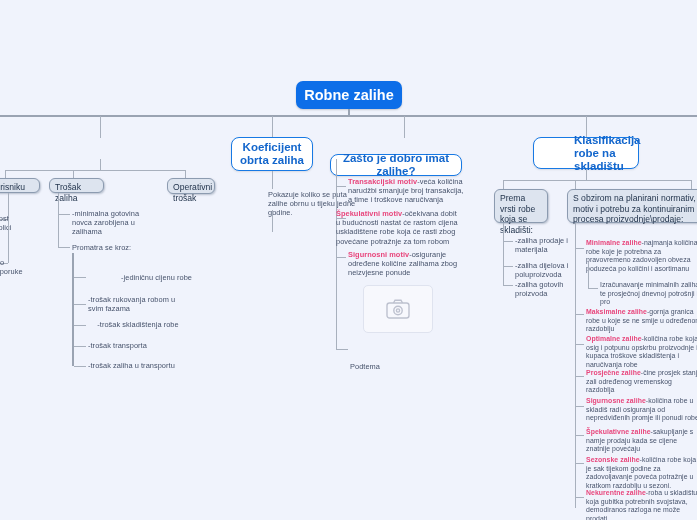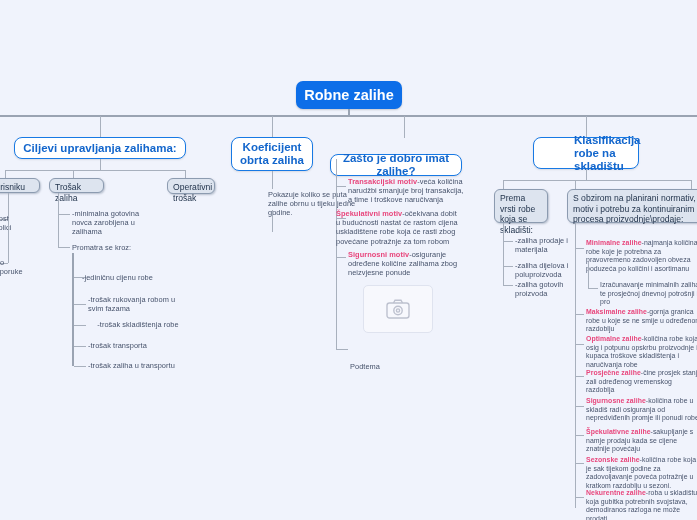--- a/index.html
+++ b/index.html
@@ -88,21 +88,20 @@
 
   <div class="vline thick" style="left:348px; top:109px; height:7px;"></div>
 
   <div class="hline thick" style="left:0px; top:115px; width:697px;"></div>
 
   <div class="vline" style="left:100px; top:116px; height:22px;"></div>
   <div class="vline" style="left:272px; top:116px; height:22px;"></div>
   <div class="vline" style="left:404px; top:116px; height:22px;"></div>
   <div class="vline" style="left:586px; top:116px; height:22px;"></div>
 
-  <div class="l1 center" style="left:14px; top:137px; width:172px; height:22px;">Ciljevi upravljanja zalihama:</div>
 
   <div class="vline" style="left:100px; top:159px; height:11px;"></div>
   <div class="hline" style="left:5px; top:170px; width:180px;"></div>
   <div class="vline" style="left:5px; top:170px; height:8px;"></div>
   <div class="vline" style="left:73px; top:170px; height:8px;"></div>
   <div class="vline" style="left:185px; top:170px; height:8px;"></div>
 
   <div class="l2" style="left:-22px; top:178px; width:62px; height:15px;">a korisniku</div>
   <div class="vline" style="left:8px; top:193px; height:26px;"></div>
   <div class="hline" style="left:-10px; top:219px; width:18px;"></div>
@@ -116,21 +115,21 @@
   <div class="l2" style="left:49px; top:178px; width:55px; height:15px;">Trošak zaliha</div>
   <div class="vline" style="left:58px; top:193px; height:28px;"></div>
   <div class="hline" style="left:58px; top:214px; width:12px;"></div>
   <div class="leaf" style="left:72px; top:209px; width:68px;">-minimalna gotovina novca zarobljena u zalihama</div>
   <div class="vline" style="left:58px; top:214px; height:33px;"></div>
   <div class="hline" style="left:58px; top:247px; width:12px;"></div>
   <div class="leaf" style="left:72px; top:243px; width:70px;">Promatra se kroz:</div>
 
   <div class="vline" style="left:72px; top:253px; height:113px; background:#9aa3b2; width:2px;"></div>
   <div class="hline" style="left:74px; top:277px; width:12px;"></div>
-  <div class="leaf" style="left:82px; top:273px; width:100px;">-jediničnu cijenu robe</div>
+  <div class="leaf" style="left:92px; top:273px; width:100px;text-align:right;">-jediničnu cijenu robe</div>
   <div class="hline" style="left:74px; top:304px; width:12px;"></div>
   <div class="leaf" style="left:88px; top:295px; width:96px;">-trošak rukovanja robom u svim fazama</div>
   <div class="hline" style="left:74px; top:325px; width:12px;"></div>
   <div class="leaf" style="left:88px; top:320px; width:100px;text-align:center;">-trošak skladištenja robe</div>
   <div class="hline" style="left:74px; top:346px; width:12px;"></div>
   <div class="leaf" style="left:88px; top:341px; width:100px;">-trošak transporta</div>
   <div class="hline" style="left:74px; top:366px; width:12px;"></div>
   <div class="leaf" style="left:88px; top:361px; width:110px;">-trošak zaliha u transportu</div>
 
   <div class="l2" style="left:167px; top:178px; width:48px; height:16px;">Operativni trošak</div>

